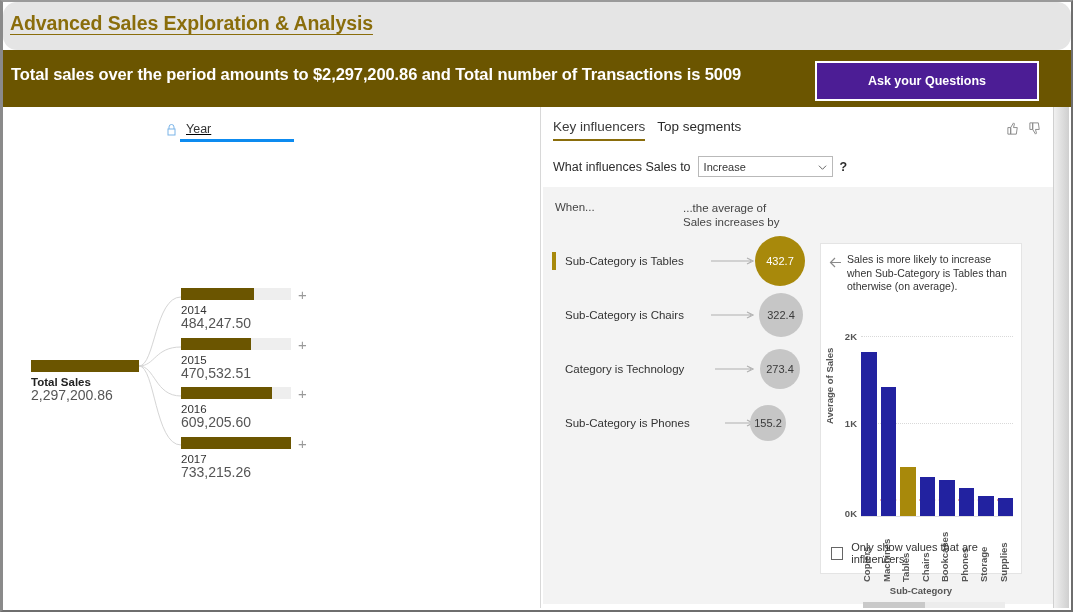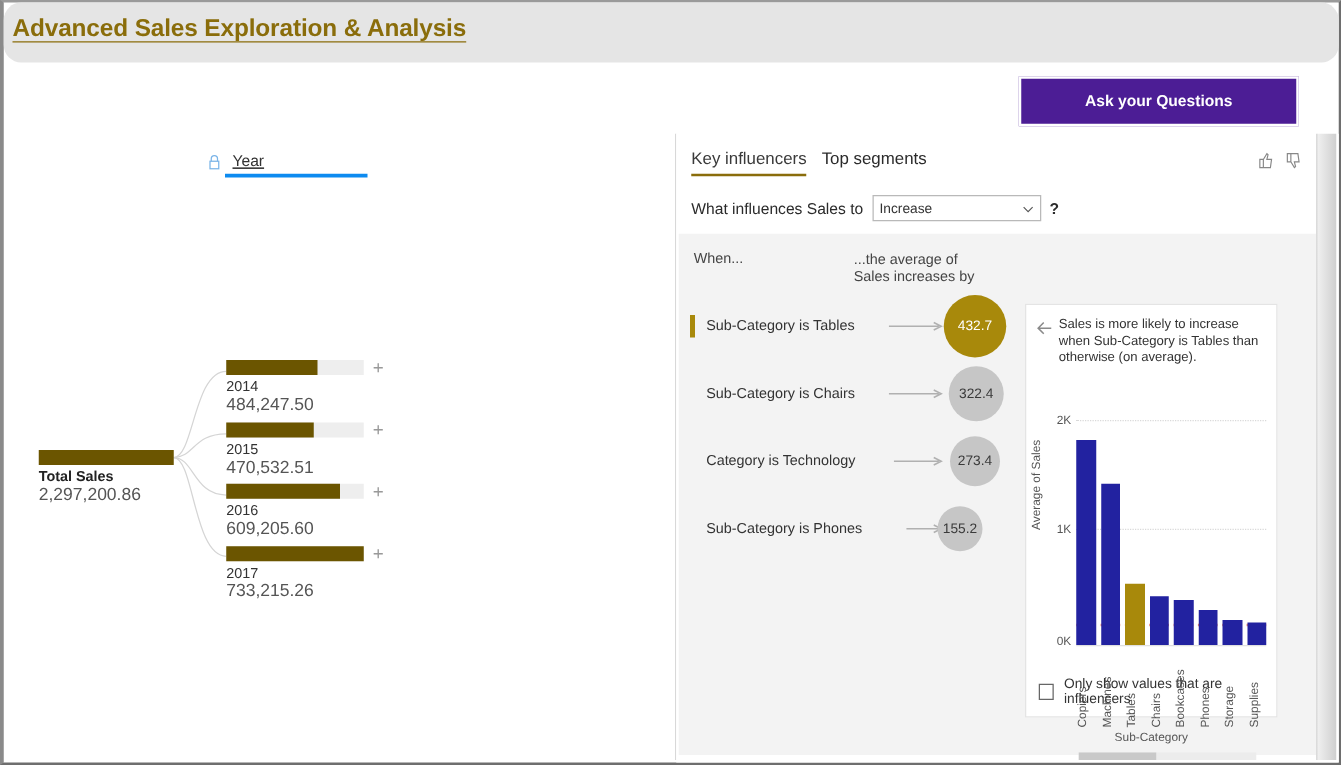--- a/index.html
+++ b/index.html
@@ -146,21 +146,21 @@
     position: absolute; left: 277px; top: 8px; width: 202px; bottom: 30px;
     background: #ffffff; border: 1px solid #e4e4e4; margin-top: 48px;
   }
   .detail-back {
     position: absolute; left: 8px; top: 12px; width: 13px; height: 13px; cursor: pointer;
   }
   .detail-text {
     position: absolute; left: 26px; top: 9px; right: 8px;
     font-size: 10.5px; color: #333; line-height: 13.5px;
   }
-  .chart-wrap { position: absolute; left: 0; top: 92px; right: 0; bottom: 0; }
+  .chart-wrap { position: absolute; left: 0; top: 92px; right: 0; bottom: 0; font-weight: bold; }
   .y-axis-title {
     position: absolute; left: 3px; top: 88px;
     font-size: 9.5px; color: #555;
     transform: rotate(-90deg); transform-origin: left top;
     white-space: nowrap;
   }
   .y-tick {
     position: absolute; left: 14px; width: 22px; text-align: right;
     font-size: 9.5px; color: #555;
   }
@@ -207,20 +207,23 @@
 </style>
 </head>
 <body>
 
 <div id="page">
 
   <div class="title-bar">
     <div class="report-title">Advanced Sales Exploration &amp; Analysis</div>
   </div>
 
+  <div class="header-band">
+    <div class="header-kpi">Total sales over the period amounts to $2,297,200.86 and Total number of Transactions is 5009</div>
+  </div>
   <div class="ask-button">Ask your Questions</div>
 
   <div class="panel-divider"></div>
 
   <div class="tree">
 
     <svg class="connectors">
       <path d="M136,259 C152,259 152,190 178,190" stroke="#d5d5d5" fill="none" stroke-width="1"></path>
       <path d="M136,259 C152,259 152,240 178,240" stroke="#d5d5d5" fill="none" stroke-width="1"></path>
       <path d="M136,259 C152,259 152,289 178,289" stroke="#d5d5d5" fill="none" stroke-width="1"></path>

